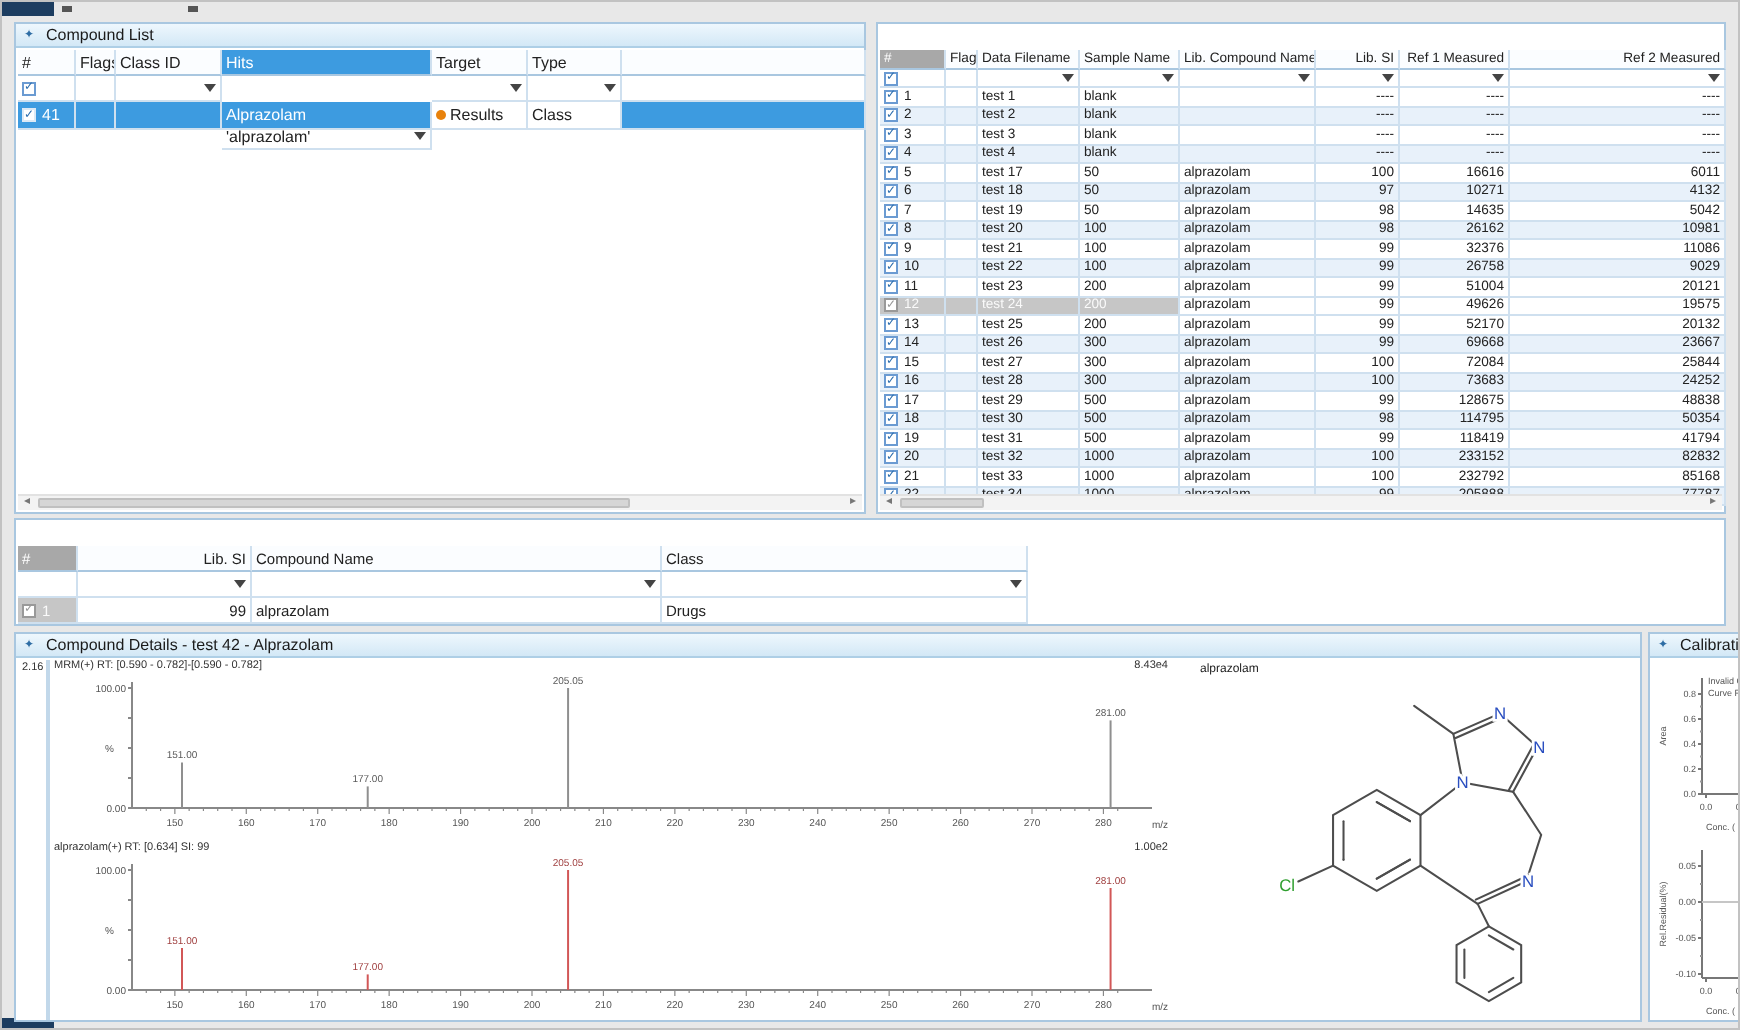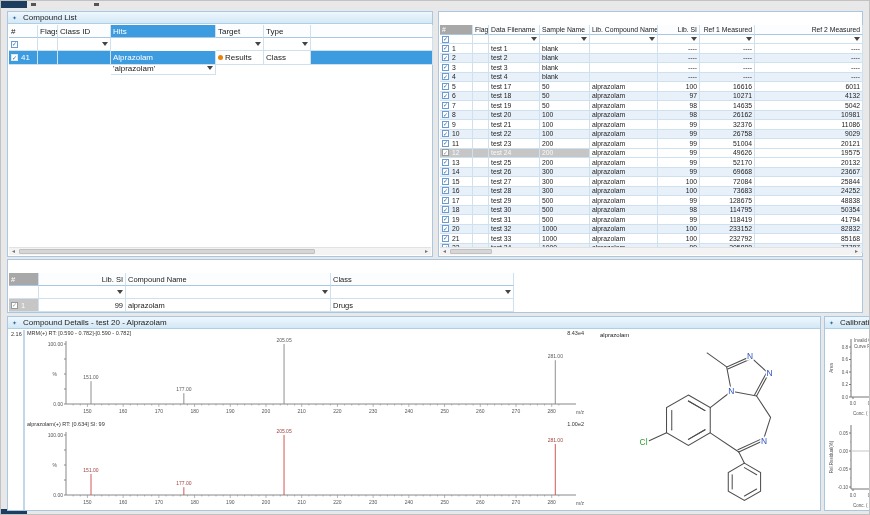--- a/index.html
+++ b/index.html
@@ -474,21 +474,21 @@
           <div class="gc r" style="width: 87px; height: 13px;">99</div>
           <div class="gc" style="width: 205px; height: 13px;">alprazolam</div>
           <div class="gc" style="width: 183px; height: 13px;">Drugs</div>
         </div>
       </div>
   </div>
 
   <div class="panel" style="left:6px;top:315px;width:814px;height:195px;">
     <div class="ptitle">
       <span class="pticon">✦</span>
-      <span>Compound Details - test 20 - Alprazolam</span>
+      <span>Compound Details - test 42 - Alprazolam</span>
     </div>
     <div class="gutter" style="left:3px;top:14px;">2.16</div>
     <div class="vline" style="left:15px;top:13px;height:180px;"></div>
 
     <div class="shead" style="left:19px;top:13px;">MRM(+) RT: [0.590 - 0.782]-[0.590 - 0.782]</div>
     <div class="shead" style="right:236px;top:13px;">8.43e4</div>
     <div class="p" id="spec1" style="left:18px;top:21px;width:562px;height:81px;"><svg width="562" height="81">
           <line x1="40" y1="3" x2="40" y2="66" stroke="#888" stroke-width="1"></line>
           <line x1="40" y1="66" x2="550" y2="66" stroke="#888" stroke-width="1"></line>
           <line x1="38" y1="6" x2="40" y2="6" stroke="#888"></line>

